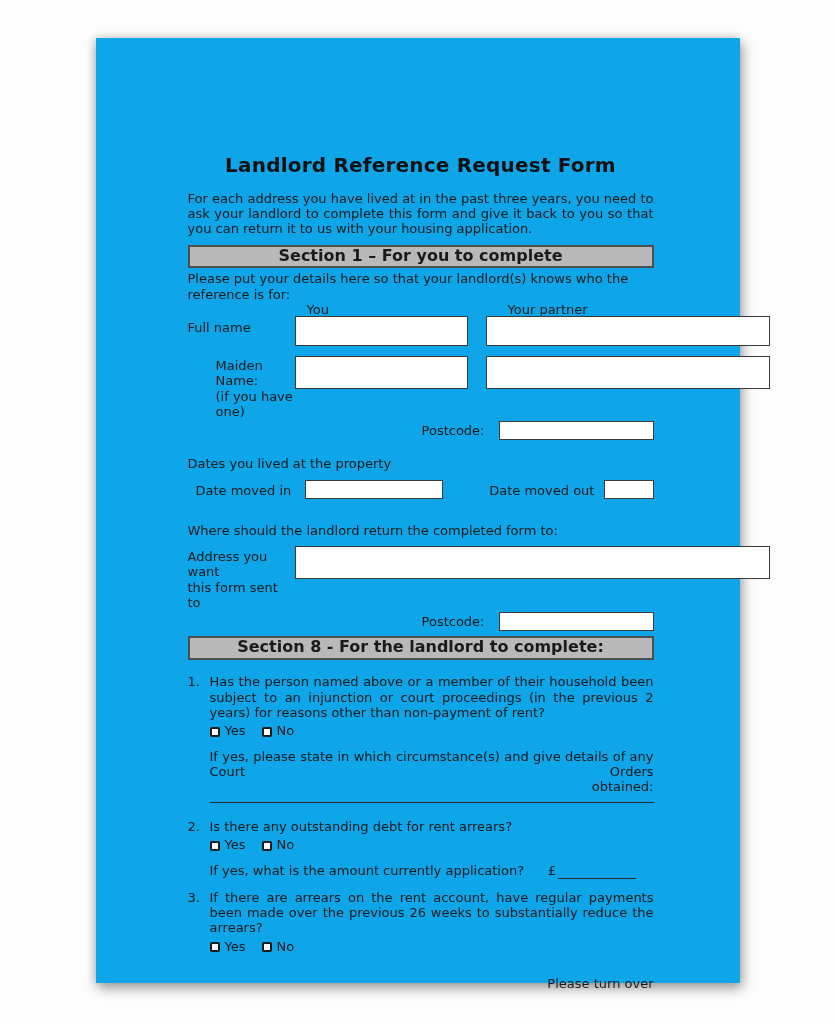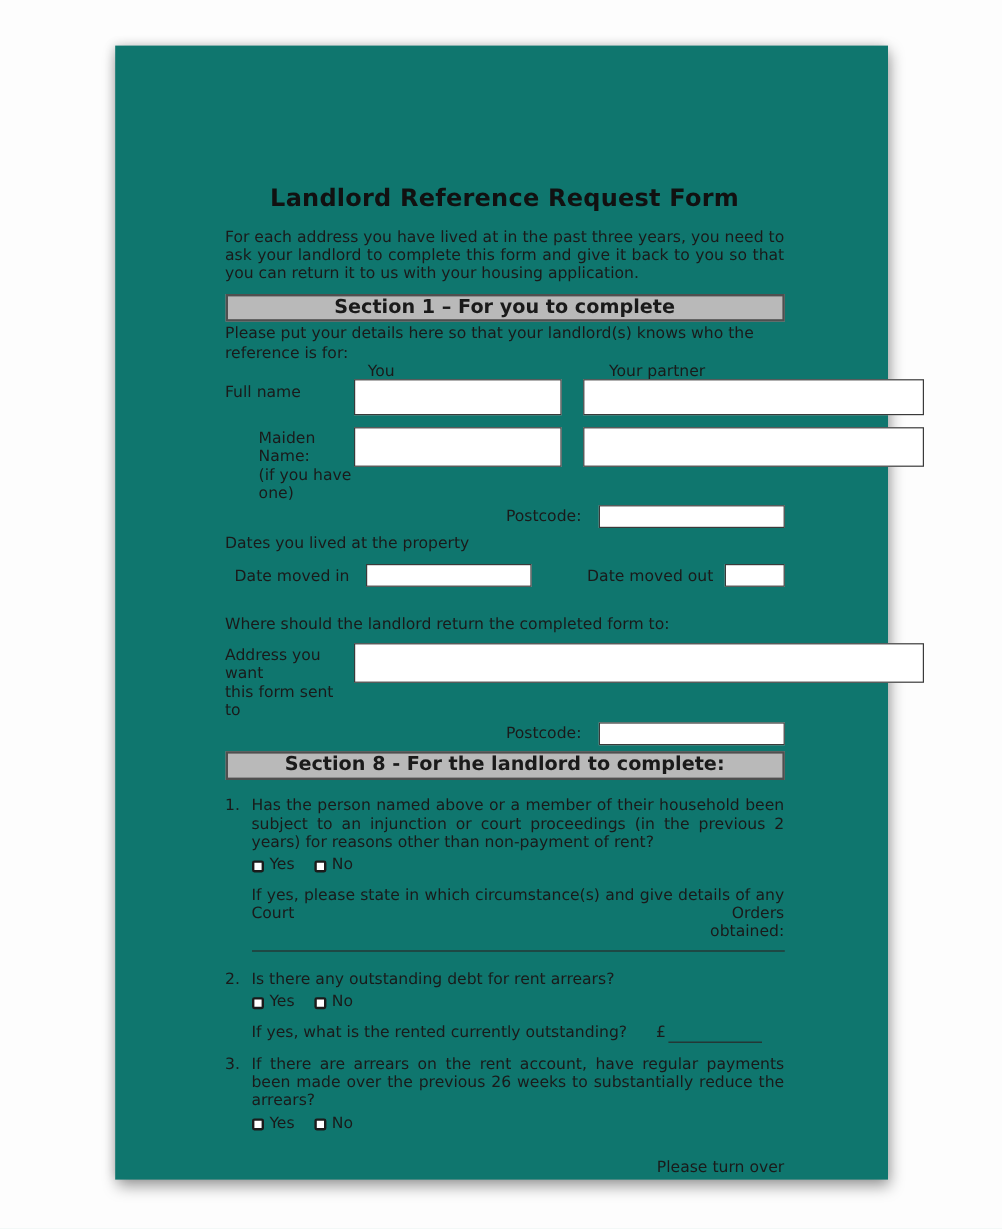--- a/index.html
+++ b/index.html
@@ -6,21 +6,21 @@
   html, body {
     width: 835px; height: 1024px;
     background: #fdfdfd;
     font-family: "DejaVu Sans", "Liberation Sans", sans-serif;
     color: #1a1a1a;
     overflow: hidden;
   }
   .page {
     width: 644px; height: 945px;
     margin: 38px auto 0;
-    background: #0f766e;
+    background: #0ea5e9;
     box-shadow: 2px 5px 12px rgba(0,0,0,0.40), -2px -1px 8px rgba(0,0,0,0.12);
   }
   .content {
     padding: 116px 86px 0 92px; 
     font-size: 13px;
     line-height: 1.18;
   }
   .title {
     text-align: center;
     font-size: 20px;
@@ -63,21 +63,21 @@
     grid-template-columns: 107px 475px;
     align-items: start;
   }
   .postcode-row {
     margin-top: 2px;
     display: flex;
     justify-content: flex-end;
     align-items: center;
   }
   .postcode-row .fbox { width: 155px; margin-left: 14px; }
-  .dates-heading { margin-top: 6px; }
+  .dates-heading { margin-top: 16px; }
   .date-row { margin-top: 8px; display: flex; align-items: flex-end; }
   .date-row .lbl1 { margin-left: 8px; }
   .date-row .box1 { width: 138px; margin-left: 14px; }
   .date-row .lbl2 { margin-left: 46px; }
   .date-row .box2 { flex: 1; margin-left: 10px; }
   .return-heading { margin-top: 24px; }
   .q {
     display: grid;
     grid-template-columns: 22px 1fr;
     align-items: start;
@@ -204,21 +204,21 @@
         <div>Is there any outstanding debt for rent arrears?</div>
         <div class="yn-row">
           <span class="chk"></span>
           <span>Yes</span>
           <span class="chk yn-gap"></span>
           <span>No</span>
         </div>
       </div>
     </div>
     <div class="followup amount-row" style="margin-top:11px;">
-      <span>If yes, what is the rented currently outstanding?</span>
+      <span>If yes, what is the amount currently application?</span>
       <span class="pound">£</span>
       <span class="write-line amount-line"></span>
     </div>
 
     <div class="q" style="margin-top:11px;">
       <div>3.</div>
       <div>
         <div class="just">If there are arrears on the rent account, have regular payments been made over the previous 26 weeks to substantially reduce the arrears?</div>
         <div class="yn-row">
           <span class="chk"></span>

